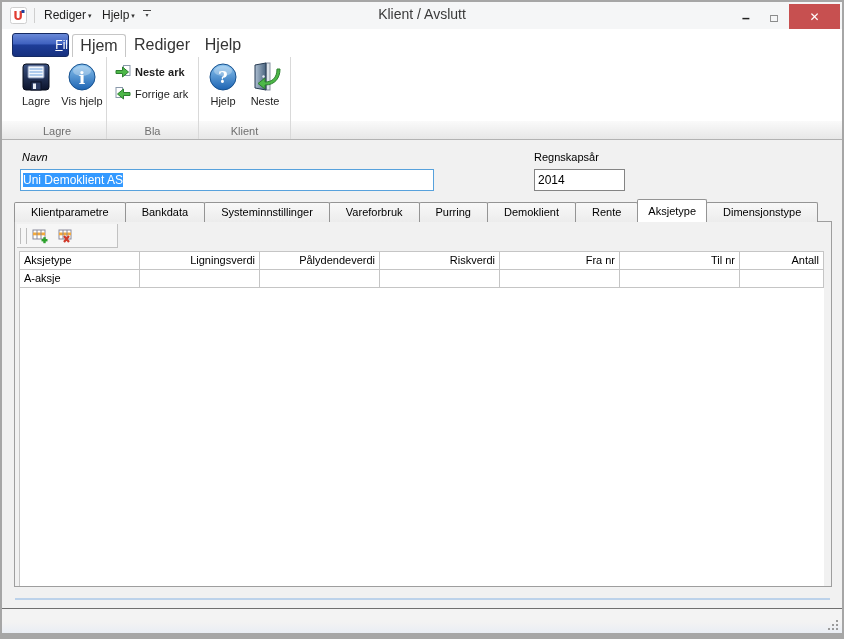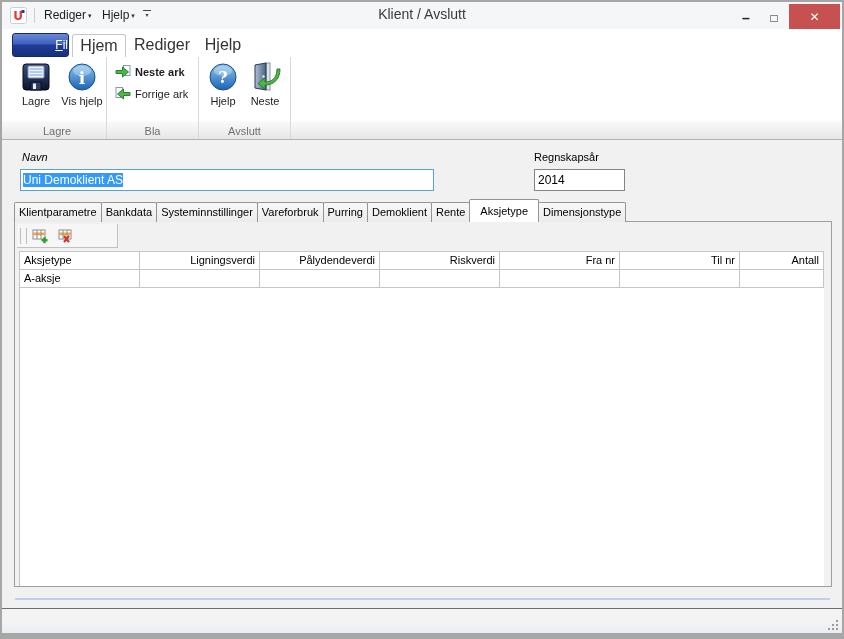--- a/index.html
+++ b/index.html
@@ -55,21 +55,21 @@
   .content { position:absolute; left:2px; right:2px; top:140px; height:468px; background:#f1f1f1; }
   .fld-label { position:absolute; font-size:11px; color:#000; }
   .lbl-navn { left:20px; top:11px;font-style:italic; }
   .lbl-year { left:532px; top:11px; }
   .name-box { position:absolute; left:18px; top:29px; width:414px; height:22px; background:#fff; border:1px solid #57a1dc; line-height:20px; padding:0 2px; font-size:12px; }
   .name-box .sel { background:#3399ff; color:#fff; }
   .year-box { position:absolute; left:532px; top:29px; width:91px; height:22px; background:#fff; border:1px solid #848484; font-size:12px; font-family:"Liberation Sans","DejaVu Sans",sans-serif; padding:0 3px; }
 
   
   .tabstrip { position:absolute; left:12px; top:59px; height:23px; display:flex; align-items:flex-end; z-index:3; }
-  .ptab { height:20px; line-height:19px; padding:0 4px; font-size:11px; color:#000;
+  .ptab { height:20px; line-height:19px; padding:0 16px; font-size:11px; color:#000;
           background:linear-gradient(#f8f8f8,#ececec); border:1px solid #949494; border-bottom:none;
           border-radius:2px 2px 0 0; margin-right:-1px; }
   .ptab.active { height:23px; line-height:22px; background:#fff; z-index:4; position:relative; padding:0 10px; }
 
   
   .tabpanel { position:absolute; left:12px; top:81px; width:818px; height:366px; background:#f1f1f1; border:1px solid #9e9e9e; z-index:2; }
   .toolstrip { position:absolute; left:2px; top:2px; width:101px; height:24px; background:#f6f6f6;
                border-right:1px solid #c2c2c2; border-bottom:1px solid #c2c2c2; display:flex; align-items:center; }
   .grip { width:7px; height:16px; margin-left:3px; border-left:1px solid #bdbdbd; border-right:1px solid #bdbdbd; }
   .tsbtn { width:26px; height:22px; display:flex; align-items:center; justify-content:center; }
@@ -207,21 +207,21 @@
                 <stop offset="1" stop-color="#49647f"></stop>
               </linearGradient>
             </defs>
           <rect x="17" y="2" width="4" height="27" fill="#dde3ea" stroke="#8a94a3"></rect>
           <path d="M6 4 L17 2 L17 29 L6 27 Z" fill="url(#dg)" stroke="#263a52"></path>
           <circle cx="14.5" cy="15.5" r="1.2" fill="#e6ecf3"></circle>
           <path d="M28 8 C 28 17 23 21 16 21 L16 17 L9 22.5 L16 28 L16 24 C 26 24 31 17 31 8 Z" fill="#4db848" stroke="#2e8031"></path>
         </svg>
         <span class="blabel">Neste</span>
       </div>
-      <div class="caption">Avslutt</div>
+      <div class="caption">Klient</div>
     </div>
   </div>
 
   <div class="content">
     <div class="fld-label lbl-navn">Navn</div>
     <div class="name-box"><span class="sel">Uni Demoklient AS</span></div>
     <div class="fld-label lbl-year">Regnskapsår</div>
     <input class="year-box" value="2014" style="">
 
     <div class="tabstrip">

